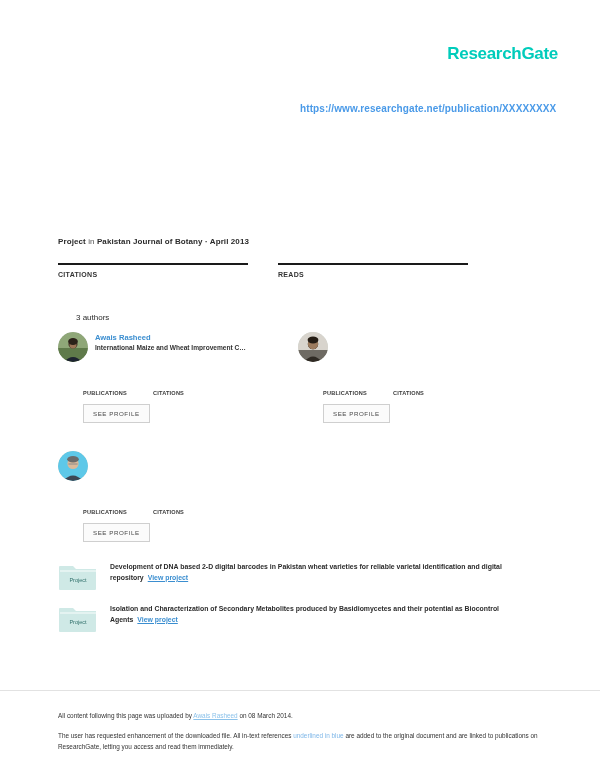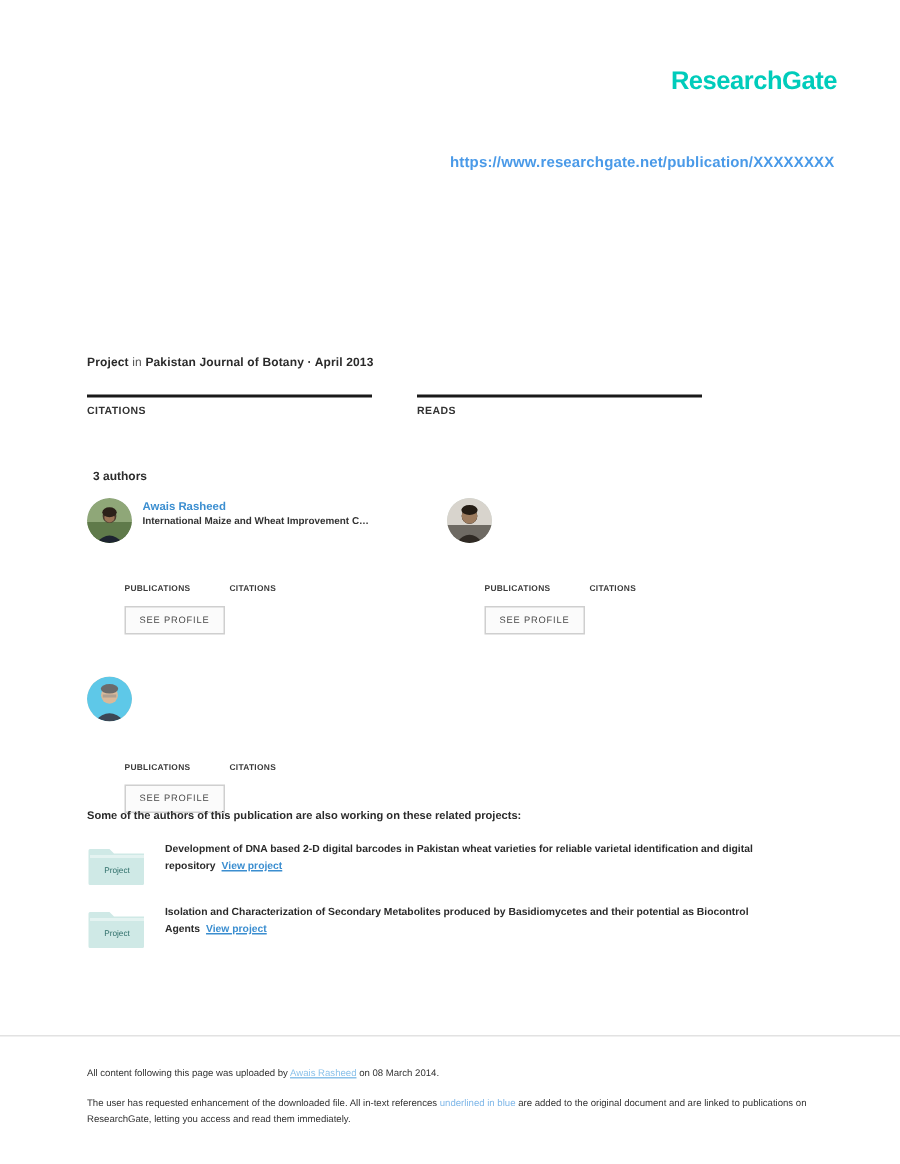--- a/index.html
+++ b/index.html
@@ -72,23 +72,23 @@
     font-size: 7px;
     font-weight: bold;
     color: #333;
     letter-spacing: 0.3px;
     filter: blur(0.5px);
   }
 
   
   .authors-head {
     position: absolute;
-    left: 62px; top: 313px;
+    left: 76px; top: 313px;
     font-size: 8px;
-    font-weight: bold;
+    font-weight: normal;
     color: #2b2b2b;
     filter: blur(0.45px);
   }
   .authors-grid {
     position: absolute;
     left: 58px; top: 332px;
     width: 480px;
   }
   .author-row { display: flex; gap: 0px; }
   .author {
@@ -334,21 +334,20 @@
         <div class="author-stats">
           <div class="author-stat-label">PUBLICATIONS</div>
           <div class="author-stat-label">CITATIONS</div>
         </div>
         <div class="see-profile">SEE PROFILE</div>
       </div>
     </div>
 
   </div>
 
-  <div class="projects-head">Some of the authors of this publication are also working on these related projects:</div>
 
   <div class="projects">
 
     <div class="project">
       <div class="folder">
         <svg width="40" height="30" viewBox="0 0 40 30">
           <path d="M2 4 h13 l3 3 h20 v20 a1 1 0 0 1 -1 1 h-35 a1 1 0 0 1 -1 -1 v-22 a1 1 0 0 1 1 -1 z" fill="#cfe9e6"></path>
           <path d="M2 8 h36 v2 h-36 z" fill="#e4f3f1"></path>
           <text x="20" y="20" font-size="5.5" font-family="Liberation Sans, sans-serif" fill="#2f6f6a" text-anchor="middle">Project</text>
         </svg>

